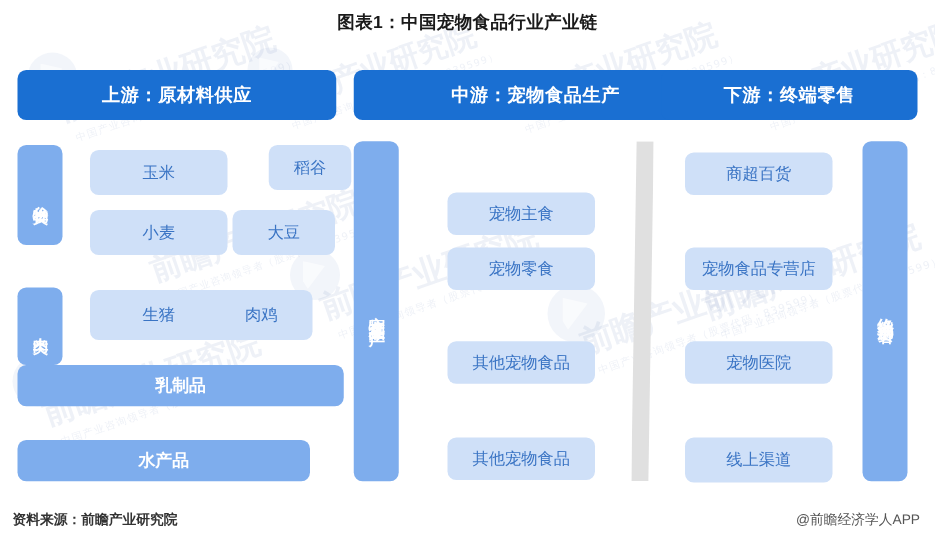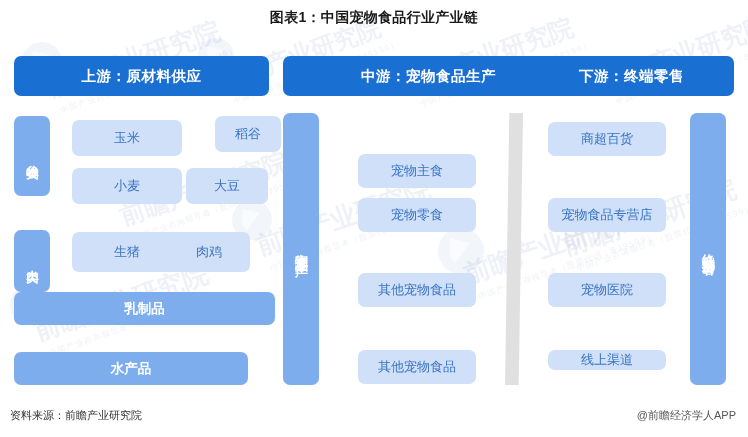--- a/index.html
+++ b/index.html
@@ -139,20 +139,21 @@
   }
 
   
   .footer-left {
     position: absolute;
     left: 10px;
     bottom: 14px;
     font-size: 11px;
     color: #333;
     z-index: 5;
+    font-weight: bold;
   }
   .footer-right {
     position: absolute;
     right: 12px;
     bottom: 14px;
     font-size: 11px;
     color: #555;
     z-index: 5;
   }
 </style>
@@ -236,18 +237,18 @@
 <div class="box light" style="left:358px; top:122px; width:118px; height:34px;margin-top:32px;">宠物主食</div>
 <div class="box light" style="left:358px; top:198px; width:118px; height:34px;">宠物零食</div>
 <div class="box light" style="left:358px; top:273px; width:118px; height:34px;">其他宠物食品</div>
 <div class="box light" style="left:358px; top:350px; width:118px; height:34px;">其他宠物食品</div>
 
 <div class="divider" style="left:505px; top:113px; width:18px; height:272px;"></div>
 
 <div class="box light" style="left:548px; top:122px; width:118px; height:34px;">商超百货</div>
 <div class="box light" style="left:548px; top:198px; width:118px; height:34px;">宠物食品专营店</div>
 <div class="box light" style="left:548px; top:273px; width:118px; height:34px;">宠物医院</div>
-<div class="box light" style="left:548px; top:350px; width:118px; height:20px;">线上渠道</div>
+<div class="box light" style="left:548px; top:350px; width:118px; height:36px;">线上渠道</div>
 
 <div class="box vert" style="left:690px; top:113px; width:36px; height:272px;">终端消费者</div>
 
 <div class="footer-left">资料来源：前瞻产业研究院</div>
 <div class="footer-right">@前瞻经济学人APP</div>
 
 </body></html>

